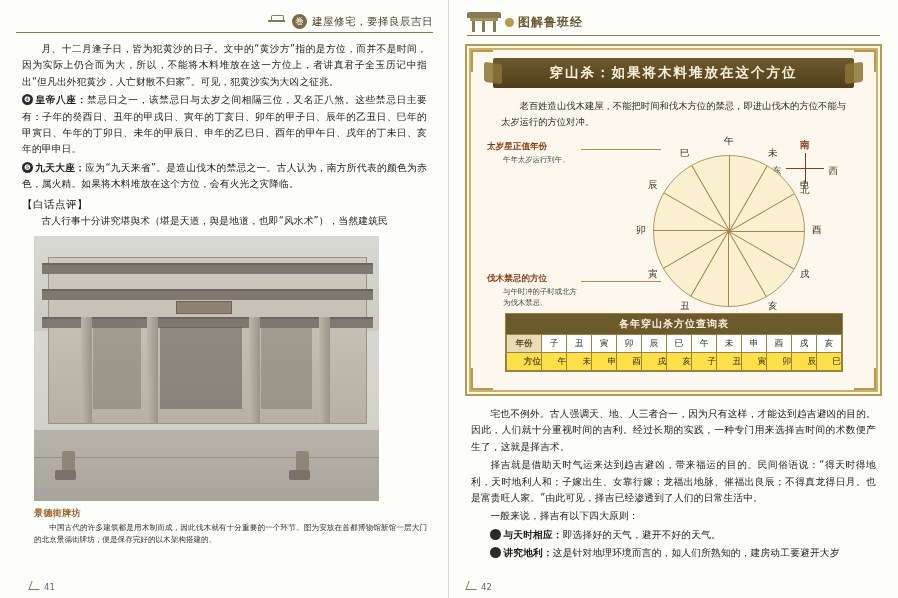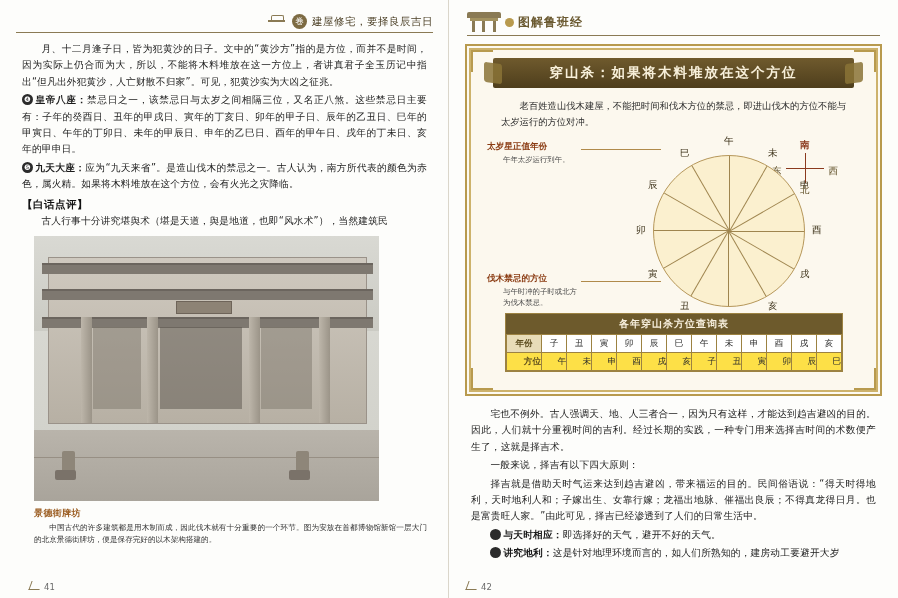--- a/index.html
+++ b/index.html
@@ -33,21 +33,21 @@
     font-family:"DejaVu Sans","Liberation Sans",sans-serif;
     font-size:9.7px;line-height:16.4px;color:#1b1b1b;
     margin:0 0 2px 0;text-align:justify;text-indent:2em;
     letter-spacing:.2px;
   }
   p.noind{text-indent:0;}
   .lead{font-weight:bold;}
   .numdot{display:inline-block;width:11px;height:11px;border-radius:50%;
      background:#2b2b2b;color:#fff;font-size:7.5px;line-height:11px;text-align:center;
      vertical-align:1px;margin-right:2px;}
-  .sec-title{font-size:10.5px;font-weight:bold;color:#111;margin:5px 0 1px 0;letter-spacing:.5px;}
+  .sec-title{font-size:10.5px;font-weight:normal;color:#111;margin:5px 0 1px 0;letter-spacing:.5px;}
 
   
   .photo-wrap{margin:7px 22px 0 34px;}
   .photo{position:relative;width:345px;height:265px;overflow:hidden;
      background:linear-gradient(#dcdcd6,#cfcfc8);}
   .ph-sky{position:absolute;left:0;top:0;width:100%;height:36%;
      background:linear-gradient(#d9d9d3,#cbcbc4);}
   .ph-ground{position:absolute;left:0;bottom:0;width:100%;height:27%;
      background:linear-gradient(#b9b4ab,#a9a49b);}
   .ph-ground:after{content:"";position:absolute;left:0;top:38%;width:100%;height:1px;background:#978f84;}
@@ -307,22 +307,22 @@
             <td>辰</td>
             <td>巳</td>
           </tr>
         </tbody>
           </table>
       </div>
     </div>
 
     <div class="rcol">
       <p class="rt">宅也不例外。古人强调天、地、人三者合一，因为只有这样，才能达到趋吉避凶的目的。因此，人们就十分重视时间的吉利。经过长期的实践，一种专门用来选择吉时间的术数便产生了，这就是择吉术。</p>
+      <p class="rt">择吉就是借助天时气运来达到趋吉避凶，带来福运的目的。民间俗语说：“得天时得地利，天时地利人和；子嫁出生、女靠行嫁；龙福出地脉、催福出良辰；不得真龙得日月。也是富贵旺人家。”由此可见，择吉已经渗透到了人们的日常生活中。</p>
       <p class="rt">一般来说，择吉有以下四大原则：</p>
-      <p class="rt">择吉就是借助天时气运来达到趋吉避凶，带来福运的目的。民间俗语说：“得天时得地利，天时地利人和；子嫁出生、女靠行嫁；龙福出地脉、催福出良辰；不得真龙得日月。也是富贵旺人家。”由此可见，择吉已经渗透到了人们的日常生活中。</p>
       <p class="rt noind" style="text-indent:2em">
         <span class="numdot">❶</span><span class="lead">与天时相应：</span><span>即选择好的天气，避开不好的天气。</span>
       </p>
       <p class="rt noind" style="text-indent:2em">
         <span class="numdot">❷</span><span class="lead">讲究地利：</span><span>这是针对地理环境而言的，如人们所熟知的，建房动工要避开大岁</span>
       </p>
     </div>
 
     <div class="folio-left" style="left:18px">
       <span class="folio-orn"></span><span>42</span>

